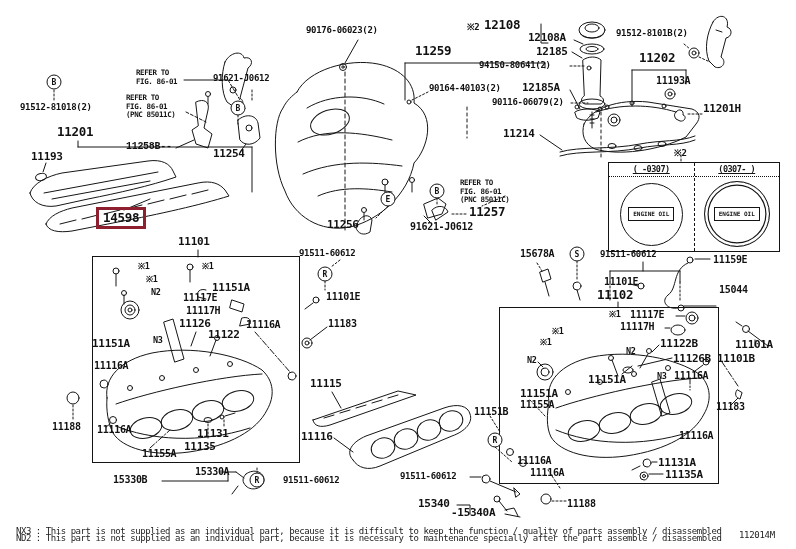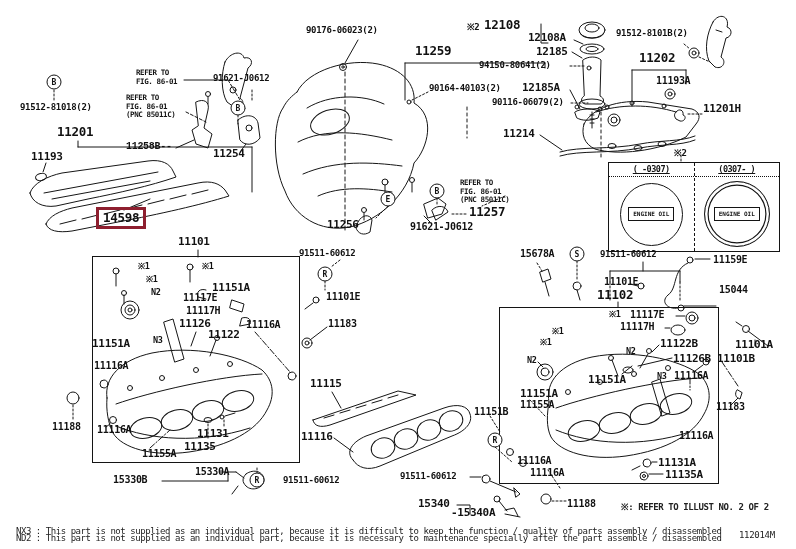--- a/index.html
+++ b/index.html
@@ -404,18 +404,17 @@
       <div class="refer" style="left: 136px; top: 69px;">REFER TO
 FIG. 86-01</div>
       <div class="refer" style="left: 126px; top: 94px;">REFER TO
 FIG. 86-01
 (PNC 85011C)</div>
       <div class="refer" style="left: 460px; top: 179px;">REFER TO
 FIG. 86-01
 (PNC 85011C)</div>
     </div>
 
-  <div class="illust-ref" style="left:621px;top:500px;">※: REFER TO ILLUST NO. 2 OF 2</div>
   <div class="note" style="left:16px;top:513px;margin-top:20px;">ND2 : This part is not supplied as an individual part, because it is necessary to maintenance specially after the part assemble / disassembled</div>
   <div class="note" style="left:16px;top:526px;">NX3 : This part is not supplied as an individual part, because it is difficult to keep the function / quality of parts assembly / disassembled</div>
   <div class="doc-code" style="left:739px;top:530px;">112014M</div>
 
 </div>
 
 </body></html>

